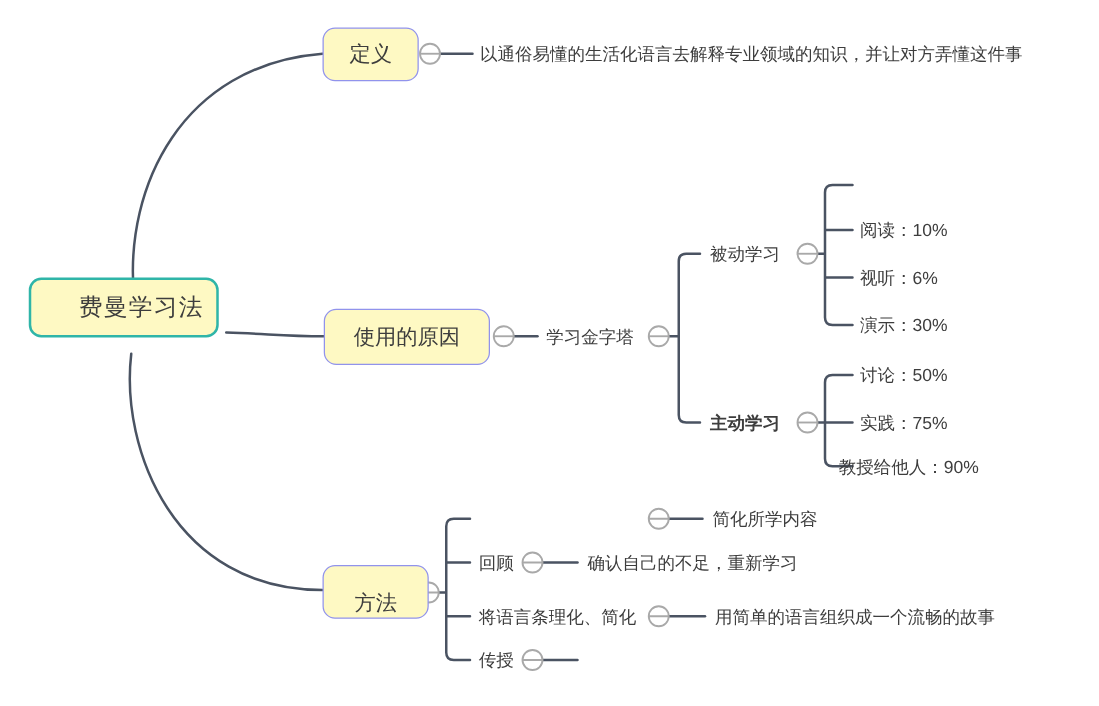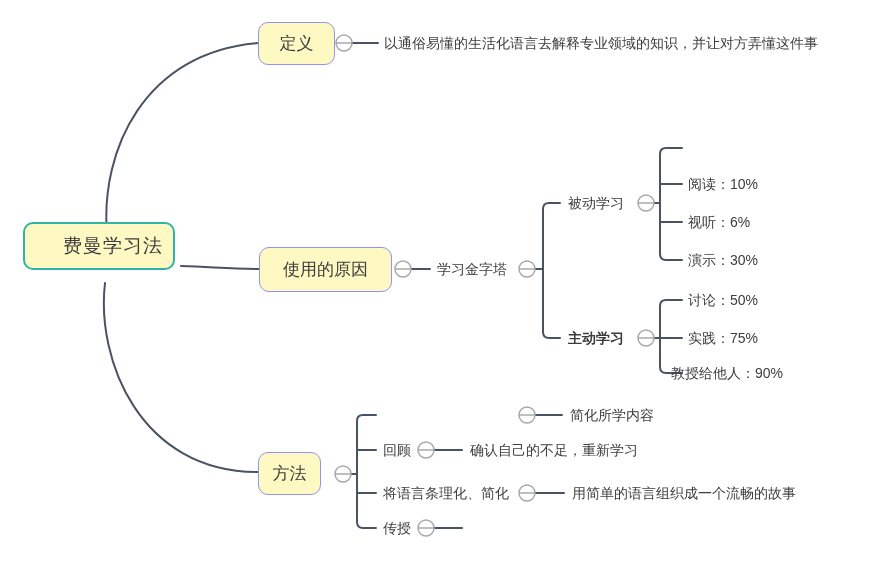--- a/index.html
+++ b/index.html
@@ -91,21 +91,21 @@
   <div class="node-box root-box" style="left:23px;top:222px;width:152px;height:48px;padding-left:28px;">
     <span>费曼学习法</span>
   </div>
 
   <div class="node-box branch-box" style="left:258px;top:22px;width:77px;height:43px;">
     <span>定义</span>
   </div>
   <div class="node-box branch-box" style="left:259px;top:247px;width:133px;height:45px;align-items:center;">
     <span>使用的原因</span>
   </div>
-  <div class="node-box branch-box" style="left:258px;top:452px;width:63px;height:43px;">
+  <div class="node-box branch-box" style="left:258px;top:452px;width:85px;height:43px;align-items:flex-end;">
     <span>方法</span>
   </div>
 
   <div class="txt" style="left:384px;top:43px;">以通俗易懂的生活化语言去解释专业领域的知识，并让对方弄懂这件事</div>
 
   <div class="txt" style="left:437px;top:269px;">学习金字塔</div>
   <div class="txt" style="left:568px;top:203px;">被动学习</div>
   <div class="txt" style="left:688px;top:184px;">阅读：10%</div>
   <div class="txt" style="left:688px;top:222px;">视听：6%</div>
   <div class="txt" style="left:688px;top:260px;">演示：30%</div>

